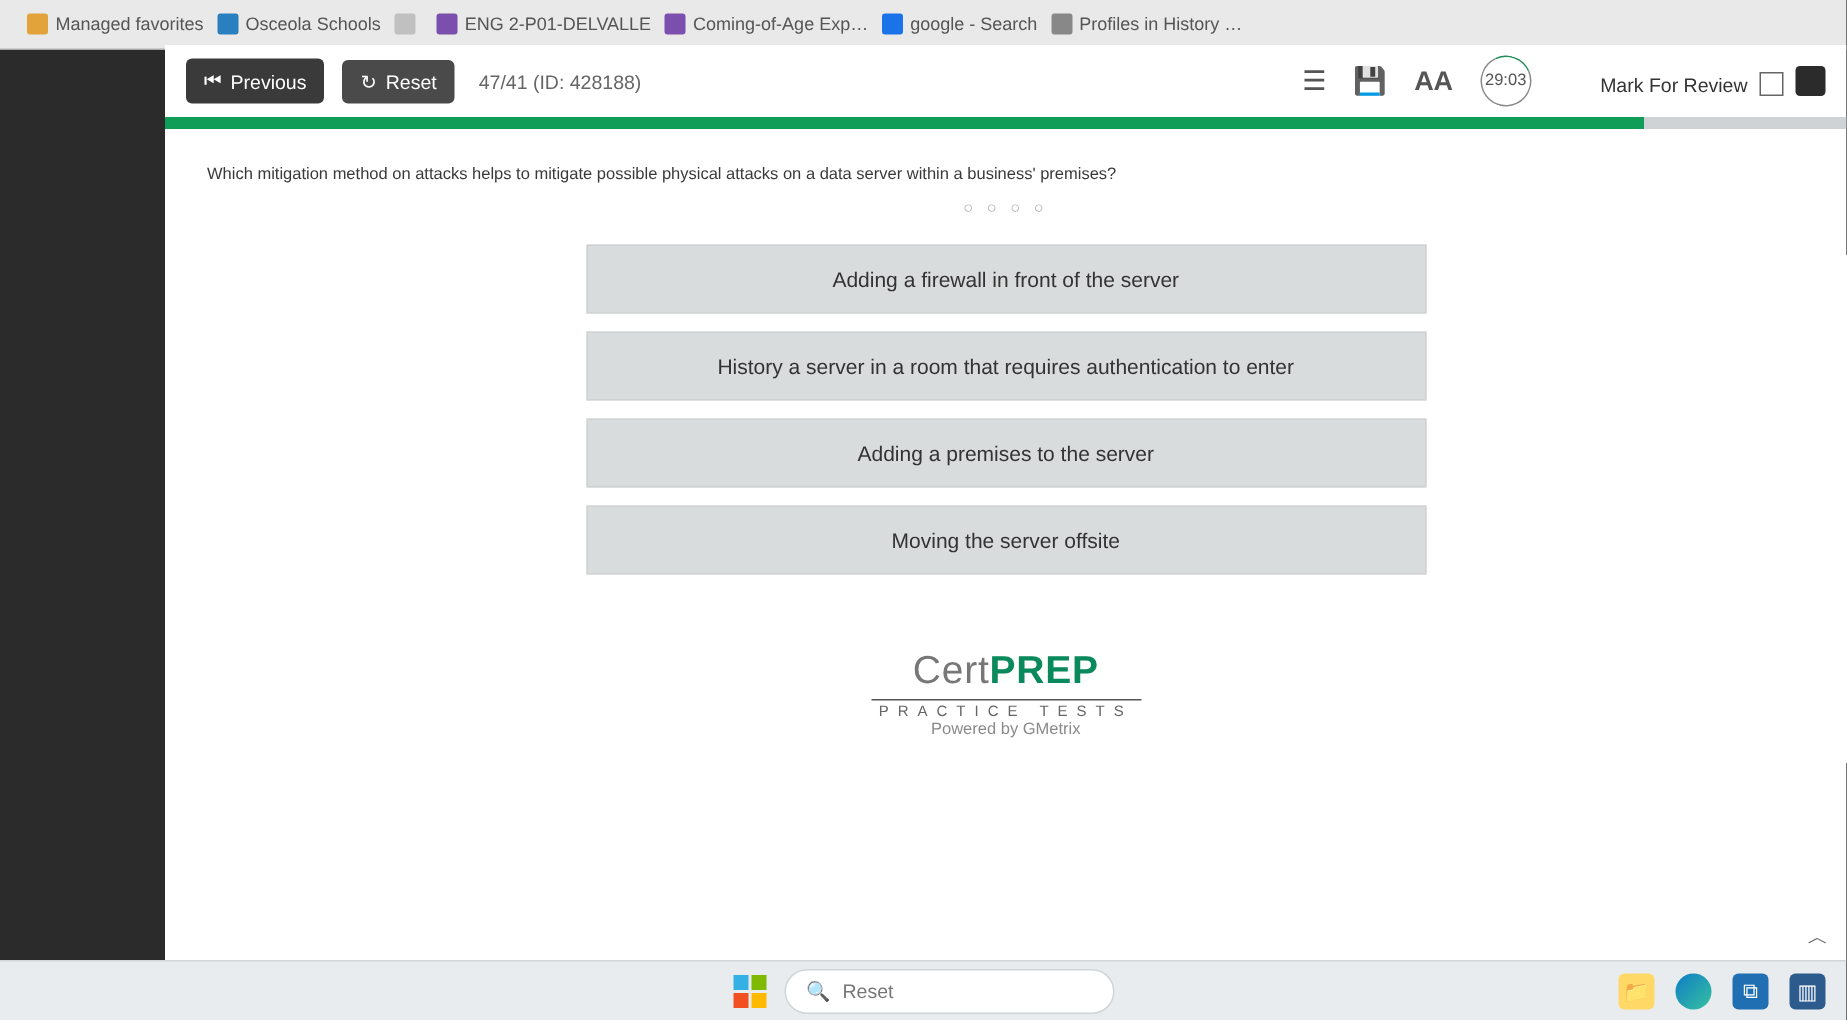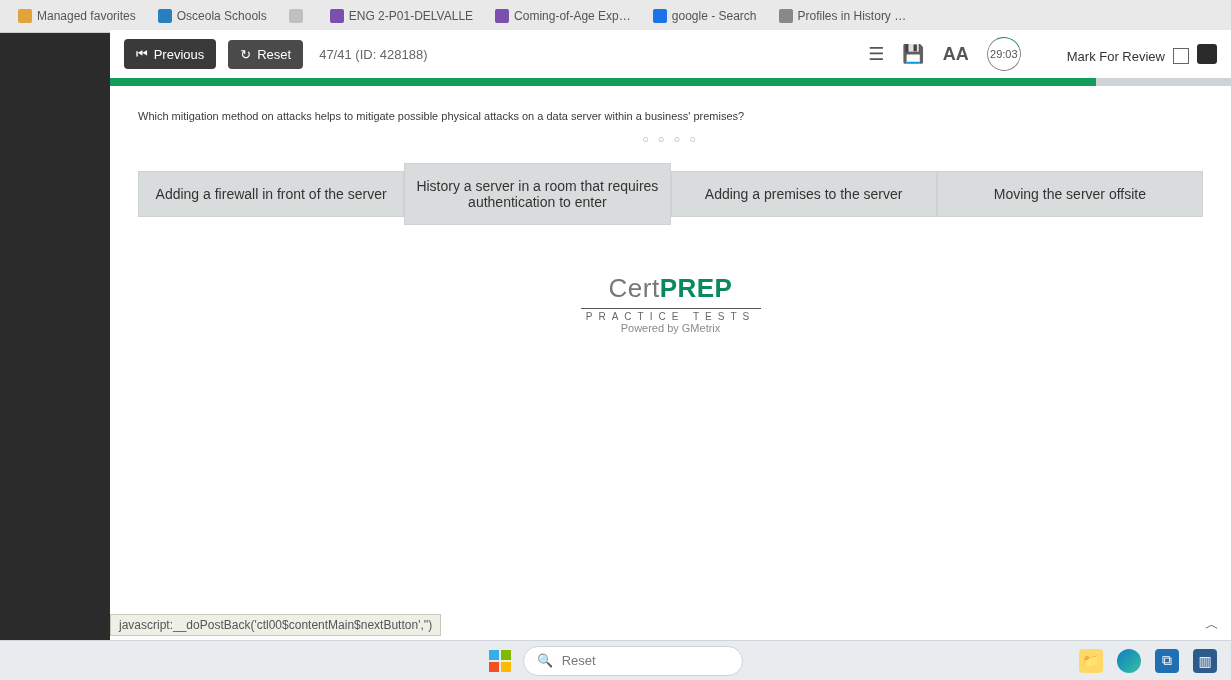--- a/index.html
+++ b/index.html
@@ -3,21 +3,21 @@
 <meta charset="utf-8">
 <style>
   * { box-sizing: border-box; margin: 0; padding: 0; }
   html, body { width: 1231px; height: 680px; font-family: "Segoe UI", Arial, sans-serif; background:#1a1a1a; overflow:hidden; }
   .screen { position:relative; width:1231px; height:680px; background:#2b2b2b; }
 
   
   .bookmark-bar {
     position:absolute; top:0; left:0; right:0; height:30px;
     background:#e9e9e9; display:flex; align-items:center;
-    padding:16px 18px; gap:22px; font-size:12px; color:#555;
+    padding:16px 18px; gap:9px; font-size:12px; color:#555;
     border-bottom:1px solid #ccc;
   }
   .bookmark-bar .bk { display:flex; align-items:center; gap:5px; white-space:nowrap; cursor:pointer; }
   .bookmark-bar .bk .bico { width:14px; height:14px; border-radius:2px; display:inline-block; }
 
   
   .page {
     position:absolute; top:30px; left:110px; right:0; bottom:40px;
     background:#fff;
   }
@@ -49,21 +49,21 @@
   .ico { font-size:18px; cursor:pointer; }
 
   
   .progress { height:8px; background:#d0d3d6; width:100%; position:relative; }
   .progress .fill { height:100%; background:#0f9d58; width:88%; }
 
   
   .content { padding:22px 28px 6px 28px; }
   .question { font-size:11px; color:#3a3a3a; margin-bottom:8px; line-height:1.5; }
   .dots { text-align:center; letter-spacing:3px; color:#aaa; font-size:11px; margin-bottom:18px; }
-  .answers { display:flex; flex-direction:row; align-items:center; }
+  .answers { display:flex; flex-direction:column; align-items:center; gap:12px; }
   .answer {
     width:560px; background:#d9dcdc; color:#333; font-size:14px;
     padding:14px 10px; text-align:center; cursor:pointer;
     border:1px solid #cfd2d2;
   }
 
   
   .brand { margin-top:48px; text-align:center; }
   .brand .logo { font-size:26px; color:#777; letter-spacing:0.5px; }
   .brand .logo b { color:#0a8a5c; font-weight:700;margin-top:41px; }
@@ -182,21 +182,20 @@
         <div class="logo">
           <span>Cert</span><b>PREP</b>
         </div>
         <div class="rule"></div>
         <div class="sub">PRACTICE TESTS</div>
         <div class="pow">Powered by GMetrix</div>
       </div>
     </div>
   </div>
 
-  <div class="status-link">javascript:__doPostBack('ctl00$contentMain$nextButton','')</div>
 
   <span class="uparrow">︿</span>
 
   <div class="taskbar">
     <div class="center">
       <div class="winlogo">
         <div></div>
           <div></div>
           <div></div>
           <div></div>

